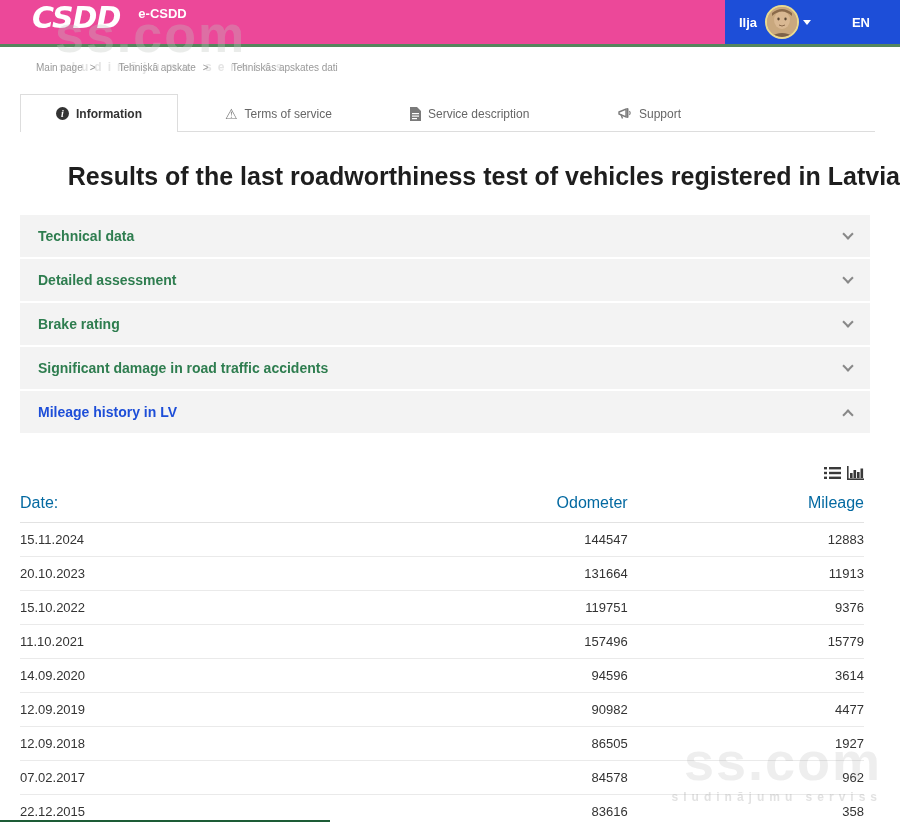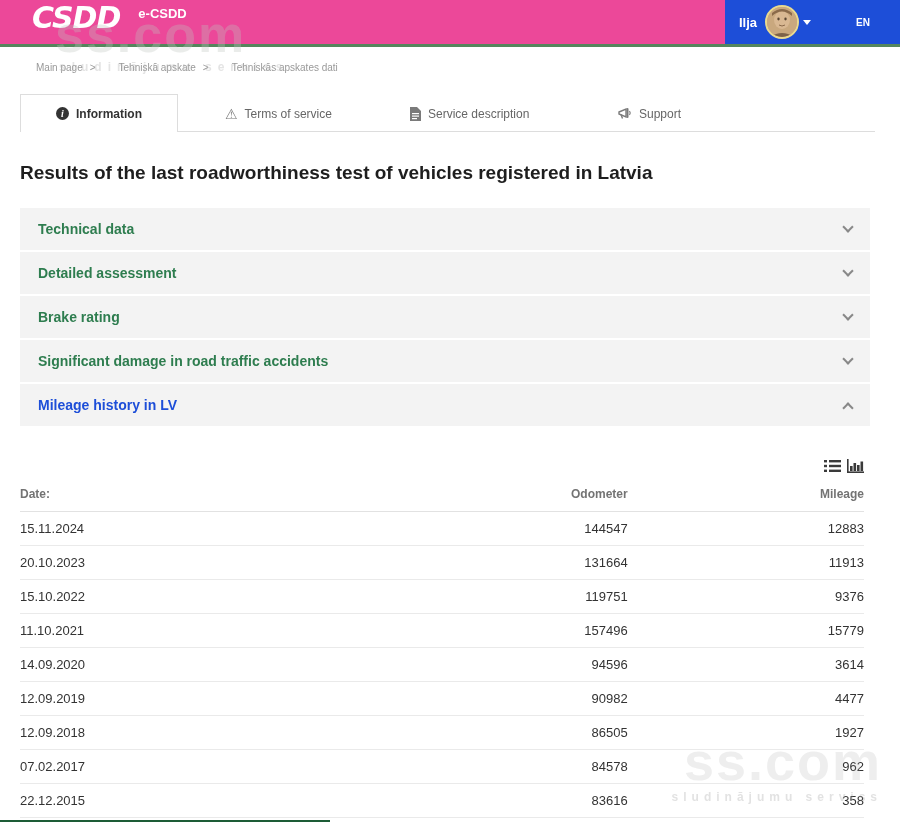--- a/index.html
+++ b/index.html
@@ -27,21 +27,21 @@
   .avatar {
     width: 34px; height: 34px; border-radius: 50%; margin-left: 8px;
     border: 2px solid #e9d98f; overflow: hidden; background: #caa57c; flex: none;
   }
   .avatar svg { display: block; }
   .caret-down {
     width: 0; height: 0; margin-left: 4px;
     border-left: 4px solid transparent; border-right: 4px solid transparent;
     border-top: 5px solid #fff;
   }
-  .lang { color: #fff; font-size: 10px; font-weight: bold; margin-left: auto; margin-right: 30px; }
+  .lang { color: #fff; font-size: 13px; font-weight: bold; margin-left: auto; margin-right: 30px; }
 
   
   .wm-top { position: absolute; left: 55px; top: 4px; z-index: 5; pointer-events: none; }
   .wm-top .wm-brand { font-size: 52px; font-weight: bold; color: rgba(190,195,190,0.32); letter-spacing: 2px; }
   .wm-top .wm-tagline { font-size: 12px; font-weight: bold; letter-spacing: 6px; color: rgba(185,185,185,0.38); margin-top: -4px; margin-left: 4px; }
   .wm-bottom { position: absolute; right: 18px; bottom: 18px; z-index: 5; pointer-events: none; text-align: right; }
   .wm-bottom .wm-brand { font-size: 54px; font-weight: bold; color: rgba(160,160,160,0.18); letter-spacing: 2px; }
   .wm-bottom .wm-tagline { font-size: 12px; font-weight: bold; letter-spacing: 5px; color: rgba(160,160,160,0.30); margin-top: -2px; }
 
   
@@ -64,40 +64,40 @@
 
   .icon-info {
     width: 13px; height: 13px; border-radius: 50%; background: #333; color: #fff;
     font-size: 10px; font-weight: bold; font-style: italic; font-family: "Liberation Serif", serif;
     display: inline-flex; align-items: center; justify-content: center; flex: none;
   }
   .icon-warn { color: #777; font-size: 14px; line-height: 1; font-family: "DejaVu Sans", sans-serif; }
   .icon-doc svg, .icon-mega svg { display: block; }
 
   
-  .page-title { margin: 30px 0 0 20px; font-size: 19px; font-weight: bold; color: #1e1e1e; }
+  .page-title { margin: 30px 0 0 20px; font-size: 25px; font-weight: bold; color: #1e1e1e; text-align: right; }
 
   
   .accordion { margin: 24px 30px 0 20px; }
   .acc-item {
     background: #f3f3f3; height: 42px; margin-bottom: 2px;
     display: flex; align-items: center; padding: 0 18px; cursor: pointer; gap: 24px;
   }
   .acc-label { font-size: 14px; font-weight: bold; color: #2E7D4F; }
   .acc-item.expanded .acc-label { color: #1d4ed8; }
   .acc-chevron { margin-left: auto; width: 8px; height: 8px; border-right: 2px solid #888; border-bottom: 2px solid #888; transform: rotate(45deg); margin-top: -4px; }
   .acc-item.expanded .acc-chevron { transform: rotate(-135deg); margin-top: 5px; }
 
   
   .view-toggle { display: flex; justify-content: flex-end; gap: 6px; margin: 33px 36px 0 0; align-items: center; }
   .view-btn { cursor: pointer; display: inline-flex; }
 
   .mileage-table { margin: 14px 36px 0 20px; width: 844px; border-collapse: collapse; table-layout: fixed; }
   .mileage-table th {
-    font-size: 12px; color: #737373; font-weight: bold; text-align: left;
+    font-size: 16px; color: #0369a1; font-weight: normal; text-align: left;
     padding: 0 0 10px 0; border-bottom: 1px solid #e2e2e2;
   }
   .mileage-table th.num, .mileage-table td.num { text-align: right; }
   .mileage-table td {
     font-size: 13px; color: #333; padding: 9px 0 9px 0; border-bottom: 1px solid #eaeaea;
   }
   .col-date { width: 45%; } .col-odo { width: 27%; } .col-mil { width: 28%; }
 
   .bottom-line { position: absolute; left: 0; bottom: 0; width: 330px; height: 2px; background: #1d5c36; }
 </style>

